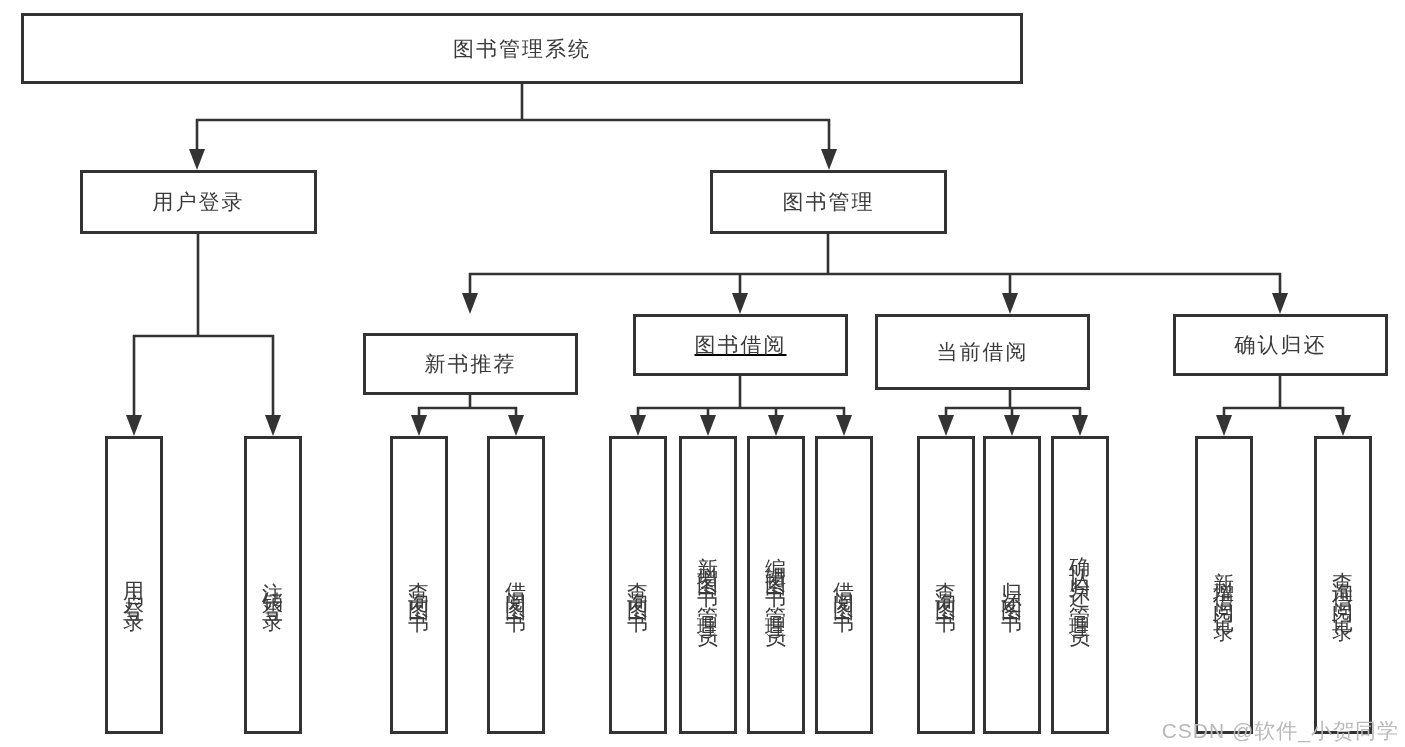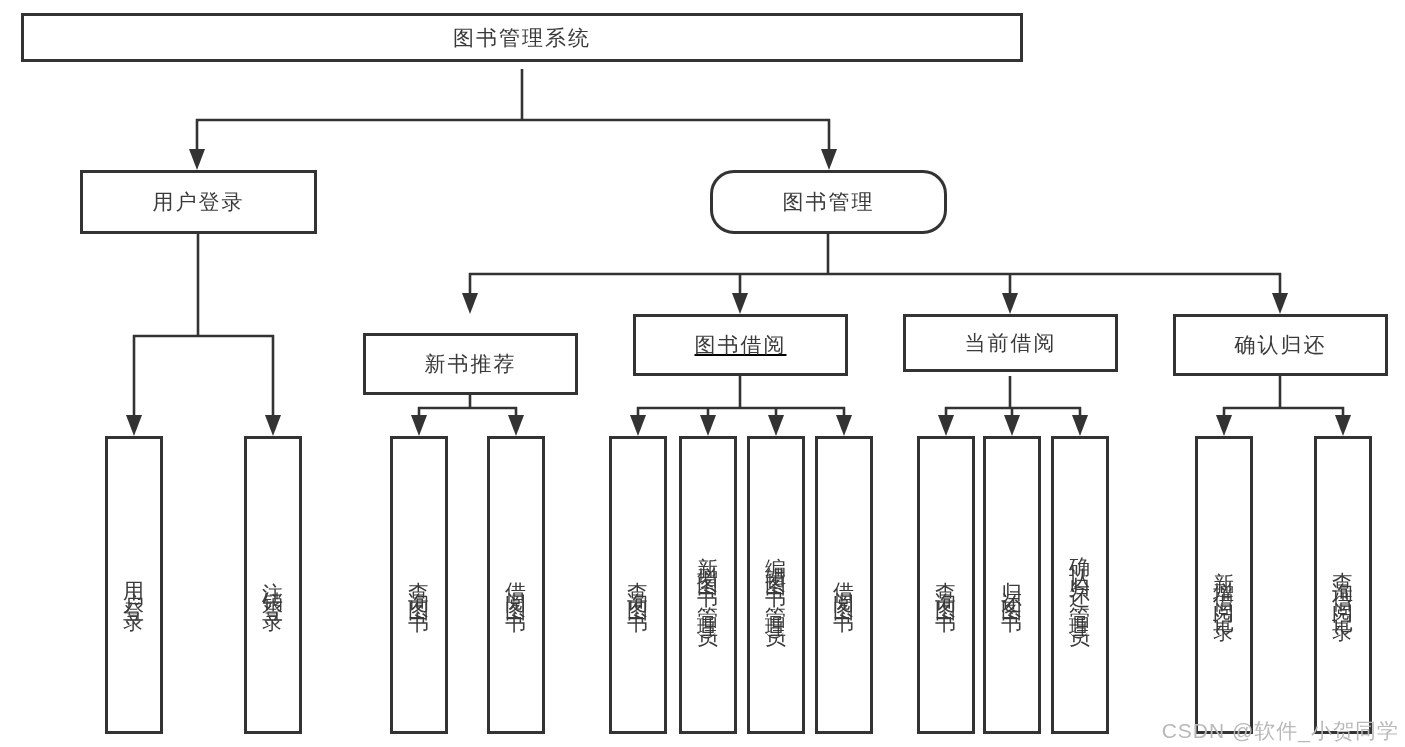--- a/index.html
+++ b/index.html
@@ -156,38 +156,38 @@
     <g>
       <line x1="1280" y1="376" x2="1280" y2="409"></line>
       <line x1="1223" y1="408" x2="1344" y2="408"></line>
       <line x1="1224" y1="407" x2="1224" y2="418"></line>
       <polygon points="1216,415 1232,415 1224,436"></polygon>
       <line x1="1343" y1="407" x2="1343" y2="418"></line>
       <polygon points="1335,415 1351,415 1343,436"></polygon>
     </g>
   </svg>
 
-  <div class="hbox" style="left:21px; top:13px; width:1002px; height:49px;">
+  <div class="hbox" style="left:21px; top:13px; width:1002px; height:71px;">
     <span class="label">图书管理系统</span>
   </div>
 
   <div class="hbox" style="left:80px; top:170px; width:237px; height:64px;">
     <span class="label">用户登录</span>
   </div>
-  <div class="hbox" style="left:710px; top:170px; width:237px; height:64px;border-radius:24px;">
+  <div class="hbox" style="left:710px; top:170px; width:237px; height:64px;">
     <span class="label">图书管理</span>
   </div>
 
   <div class="hbox" style="left:363px; top:333px; width:215px; height:62px;">
     <span class="label">新书推荐</span>
   </div>
   <div class="hbox" style="left:633px; top:314px; width:215px; height:62px;text-decoration:underline;">
     <span class="label">图书借阅</span>
   </div>
-  <div class="hbox" style="left:903px; top:314px; width:215px; height:58px;">
+  <div class="hbox" style="left:875px; top:314px; width:215px; height:76px;">
     <span class="label">当前借阅</span>
   </div>
   <div class="hbox" style="left:1173px; top:314px; width:215px; height:62px;">
     <span class="label">确认归还</span>
   </div>
 
   <div class="vbox" style="left:105px;">
     <span class="label">用户登录</span>
   </div>
   <div class="vbox" style="left:244px;">

